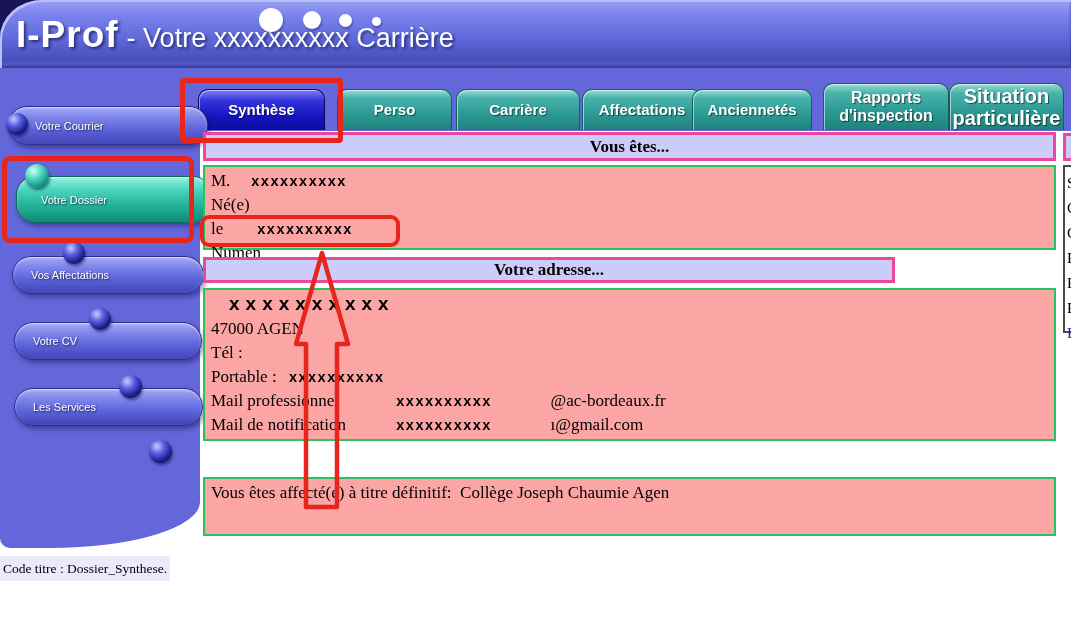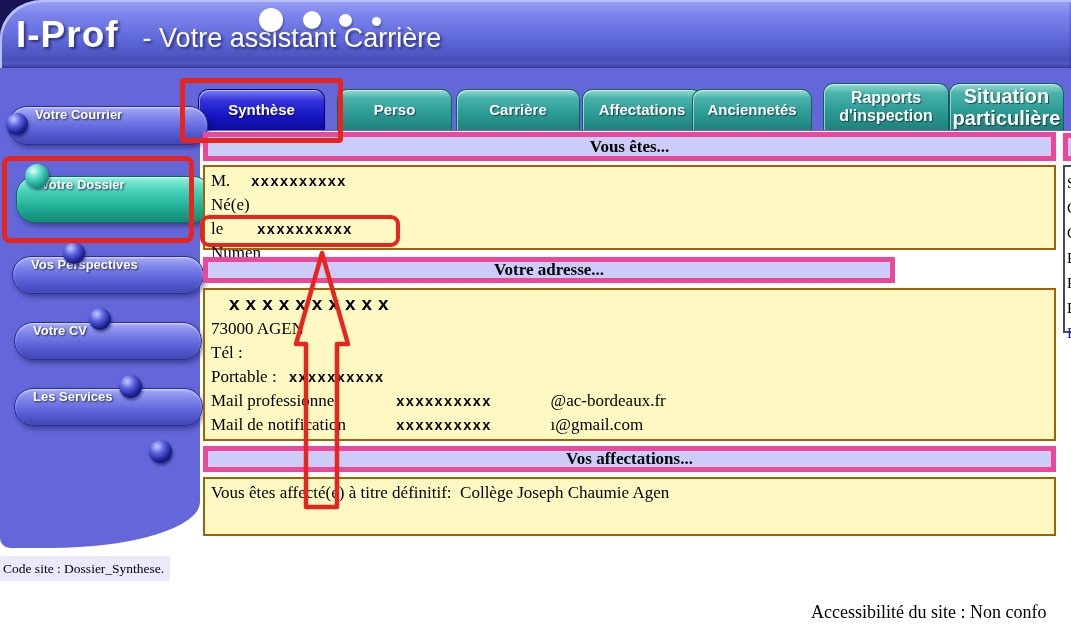--- a/index.html
+++ b/index.html
@@ -6,21 +6,21 @@
   .page{position:relative;width:1071px;height:632px;background:#fff;overflow:hidden;
         font-family:"Liberation Serif",serif;}
 
   
   .topband{position:absolute;left:0;top:0;width:1071px;height:131px;background:#6467d9;}
   .corner-navy{position:absolute;left:0;top:0;width:70px;height:45px;background:#181455;}
   .banner{position:absolute;left:0;top:0;width:1071px;height:68px;
           border-top-left-radius:42px 38px;
           background:linear-gradient(180deg,#9ba3f4 0%,#7a83ec 22%,#5f68da 58%,#4750ba 88%,#5a62d2 100%);
           box-shadow:inset 2px 2px 0 #b9bffa, inset 0 -2px 3px rgba(20,18,90,.55);}
-  .banner-title{position:absolute;left:16px;top:14px;display:flex;align-items:baseline;gap:24px;
+  .banner-title{position:absolute;left:16px;top:14px;display:flex;align-items:baseline;gap:8px;
                 color:#fff;text-shadow:2px 2px 3px rgba(10,10,60,.6);
                 font-family:"Liberation Sans",sans-serif;}
   .banner-title .main{font-size:37px;font-weight:bold;letter-spacing:1px;}
   .banner-title .sub{font-size:27px;font-weight:normal;}
   .dot{position:absolute;background:#fff;border-radius:50%;box-shadow:1px 2px 2px rgba(20,20,80,.35);}
   .dot1{left:259px;top:8px;width:24px;height:24px;}
   .dot2{left:303px;top:11px;width:18px;height:18px;}
   .dot3{left:339px;top:14px;width:13px;height:13px;}
   .dot4{left:372px;top:17px;width:9px;height:9px;}
 
@@ -36,22 +36,22 @@
   .tab2{left:337px;top:89px;width:113px;height:40px;}
   .tab3{left:456px;top:89px;width:122px;height:40px;}
   .tab4{left:582px;top:89px;width:118px;height:40px;}
   .tab5{left:692px;top:89px;width:118px;height:40px;}
   .tab6{left:823px;top:83px;width:124px;height:46px;font-size:16px;}
   .tab7{left:949px;top:83px;width:113px;height:46px;font-size:20px;}
 
   
   .sidebar{position:absolute;left:0;top:131px;width:200px;height:417px;background:#6467d9;
            border-bottom-right-radius:150px 46px;border-bottom-left-radius:10px;}
-  .pill{position:absolute;border-radius:19px;display:flex;
-        color:#fff;font-family:"Liberation Sans",sans-serif;font-weight:bold;font-size:13px;
+  .pill{position:absolute;border-radius:19px;display:flex;align-items:center;
+        color:#fff;font-family:"Liberation Sans",sans-serif;font-weight:normal;font-size:11px;
         text-shadow:1px 1px 2px rgba(10,10,50,.8);cursor:pointer;
         background:linear-gradient(180deg,#a6abf5 0%,#7e85ea 28%,#5c63d9 62%,#4046b6 100%);
         border:1px solid #2c2f8e;
         box-shadow:2px 3px 5px rgba(15,15,70,.45), inset 0 1px 2px rgba(255,255,255,.6);}
   .pill.p-active{background:linear-gradient(180deg,#93f1de 0%,#48d3bb 30%,#23b299 64%,#0f8a74 100%);
         border-color:#0a6b58;}
   .sb1{left:8px; top:106px;width:172px;height:37px;padding-left:26px;}
   .sb2{left:16px;top:176px;width:170px;height:45px;padding-left:24px;}
   .sb3{left:12px;top:256px;width:172px;height:36px;padding-left:18px;}
   .sb4{left:14px;top:322px;width:168px;height:36px;padding-left:18px;}
@@ -62,24 +62,24 @@
         box-shadow:1px 2px 3px rgba(10,10,60,.55);}
   .sphere.s-teal{background:radial-gradient(circle at 35% 28%,#dcfff6 0%,#4fd8c2 35%,#14957f 70%,#05604f 100%);}
   .sp1{left:6px;  top:113px;width:22px;height:22px;}
   .sp2{left:25px; top:164px;width:24px;height:24px;}
   .sp3{left:63px; top:242px;width:22px;height:22px;}
   .sp4{left:89px; top:308px;width:22px;height:22px;}
   .sp5{left:119px;top:375px;width:23px;height:23px;}
   .sp6{left:149px;top:440px;width:23px;height:23px;}
 
   
-  .secbar{position:absolute;box-sizing:border-box;background:#ccccf8;border:5px solid #ec4899;
+  .secbar{position:absolute;box-sizing:border-box;background:#ccccf8;border:3px solid #ec4899;
           display:flex;align-items:center;justify-content:center;
           font-weight:bold;font-size:17px;color:#000;}
-  .secbody{position:absolute;box-sizing:border-box;background:#fef9c3;border:2px solid #a16207;
+  .secbody{position:absolute;box-sizing:border-box;background:#fca5a5;border:2px solid #22c55e;
            padding:2px 6px;font-size:17px;color:#000;line-height:24px;}
   .bar1{left:203px;top:132px;width:853px;height:29px;}
   .body1{left:203px;top:165px;width:853px;height:85px;}
   .bar2{left:203px;top:257px;width:692px;height:26px;}
   .body2{left:203px;top:288px;width:853px;height:153px;}
   .bar3{left:203px;top:446px;width:853px;height:26px;}
   .body3{left:203px;top:477px;width:853px;height:59px;}
   .lbl{display:inline-block;}
   .lw1{width:36px;} .lw2{width:42px;} .lw3{width:46px;}
   .wlabel{display:inline-block;width:181px;}
@@ -111,21 +111,21 @@
 </head>
 <body>
 
 <div class="page">
 
   <div class="topband">
     <div class="corner-navy"></div>
     <div class="banner">
       <div class="banner-title">
         <span class="main">I-Prof</span>
-        <span class="sub">- Votre assistant Carrière</span>
+        <span class="sub">- Votre xxxxxxxxxx Carrière</span>
       </div>
       <div class="dot dot1"></div>
       <div class="dot dot2"></div>
       <div class="dot dot3"></div>
       <div class="dot dot4"></div>
     </div>
   </div>
 
   <div class="tab tab1 t-active">Synthèse</div>
   <div class="tab tab2 t-inactive">Perso</div>
@@ -138,21 +138,21 @@
   <div class="sidebar">
     
   </div>
   <div class="pill sb1">
     <span>Votre Courrier</span>
   </div>
   <div class="pill sb2 p-active">
     <span>Votre Dossier</span>
   </div>
   <div class="pill sb3">
-    <span>Vos Perspectives</span>
+    <span>Vos Affectations</span>
   </div>
   <div class="pill sb4">
     <span>Votre CV</span>
   </div>
   <div class="pill sb5">
     <span>Les Services</span>
   </div>
   <div class="sphere sp1"></div>
   <div class="sphere sp2 s-teal"></div>
   <div class="sphere sp3"></div>
@@ -174,57 +174,55 @@
       <span class="lbl lw3">Numen :</span>
       <span class="mask">xxxxxxxxxx</span>
     </div>
   </div>
 
   <div class="secbar bar2">Votre adresse...</div>
   <div class="secbody body2">
     <div>
       <span class="mask-big">xxxxxxxxxx</span>
     </div>
-    <div>73000 AGEN</div>
+    <div>47000 AGEN</div>
     <div>Tél :</div>
     <div>
       <span>Portable :</span>
       <span class="mask mml">xxxxxxxxxx</span>
     </div>
     <div>
       <span class="wlabel">Mail professionnel</span>
       <span class="wmask"><span class="mask">xxxxxxxxxx</span></span>
       <span>@ac-bordeaux.fr</span>
     </div>
     <div>
       <span class="wlabel">Mail de notification</span>
       <span class="wmask"><span class="mask">xxxxxxxxxx</span></span>
       <span>ı@gmail.com</span>
     </div>
   </div>
 
-  <div class="secbar bar3">Vos affectations...</div>
   <div class="secbody body3">
     <span>Vous êtes affecté(e) à titre définitif:</span>&nbsp;
     <span>Collège Joseph Chaumie Agen</span>
   </div>
 
   <div class="secbar rp-bar"></div>
   <div class="rp-body">
     <div class="rp-line">S</div>
     <div class="rp-line">C</div>
     <div class="rp-line">C</div>
     <div class="rp-line">E</div>
     <div class="rp-line">E</div>
     <div class="rp-line">E</div>
     <div class="rp-line rp-link">E</div>
   </div>
 
-  <div class="codepage">Code site : Dossier_Synthese.</div>
-  <div class="accessibility">Accessibilité du site : Non confo</div>
+  <div class="codepage">Code titre : Dossier_Synthese.</div>
 
   <div class="anno anno-tab"></div>
   <div class="anno anno-dossier"></div>
   <div class="anno anno-numen"></div>
   <svg class="anno-arrow" width="66" height="266" viewBox="0 0 66 266">
     <polygon points="33,6 59,97 48,97 48,260 17,260 17,97 7,97" fill="none" stroke="#e8251c" stroke-width="4.5" stroke-linejoin="round"></polygon>
   </svg>
 
 </div>
 

